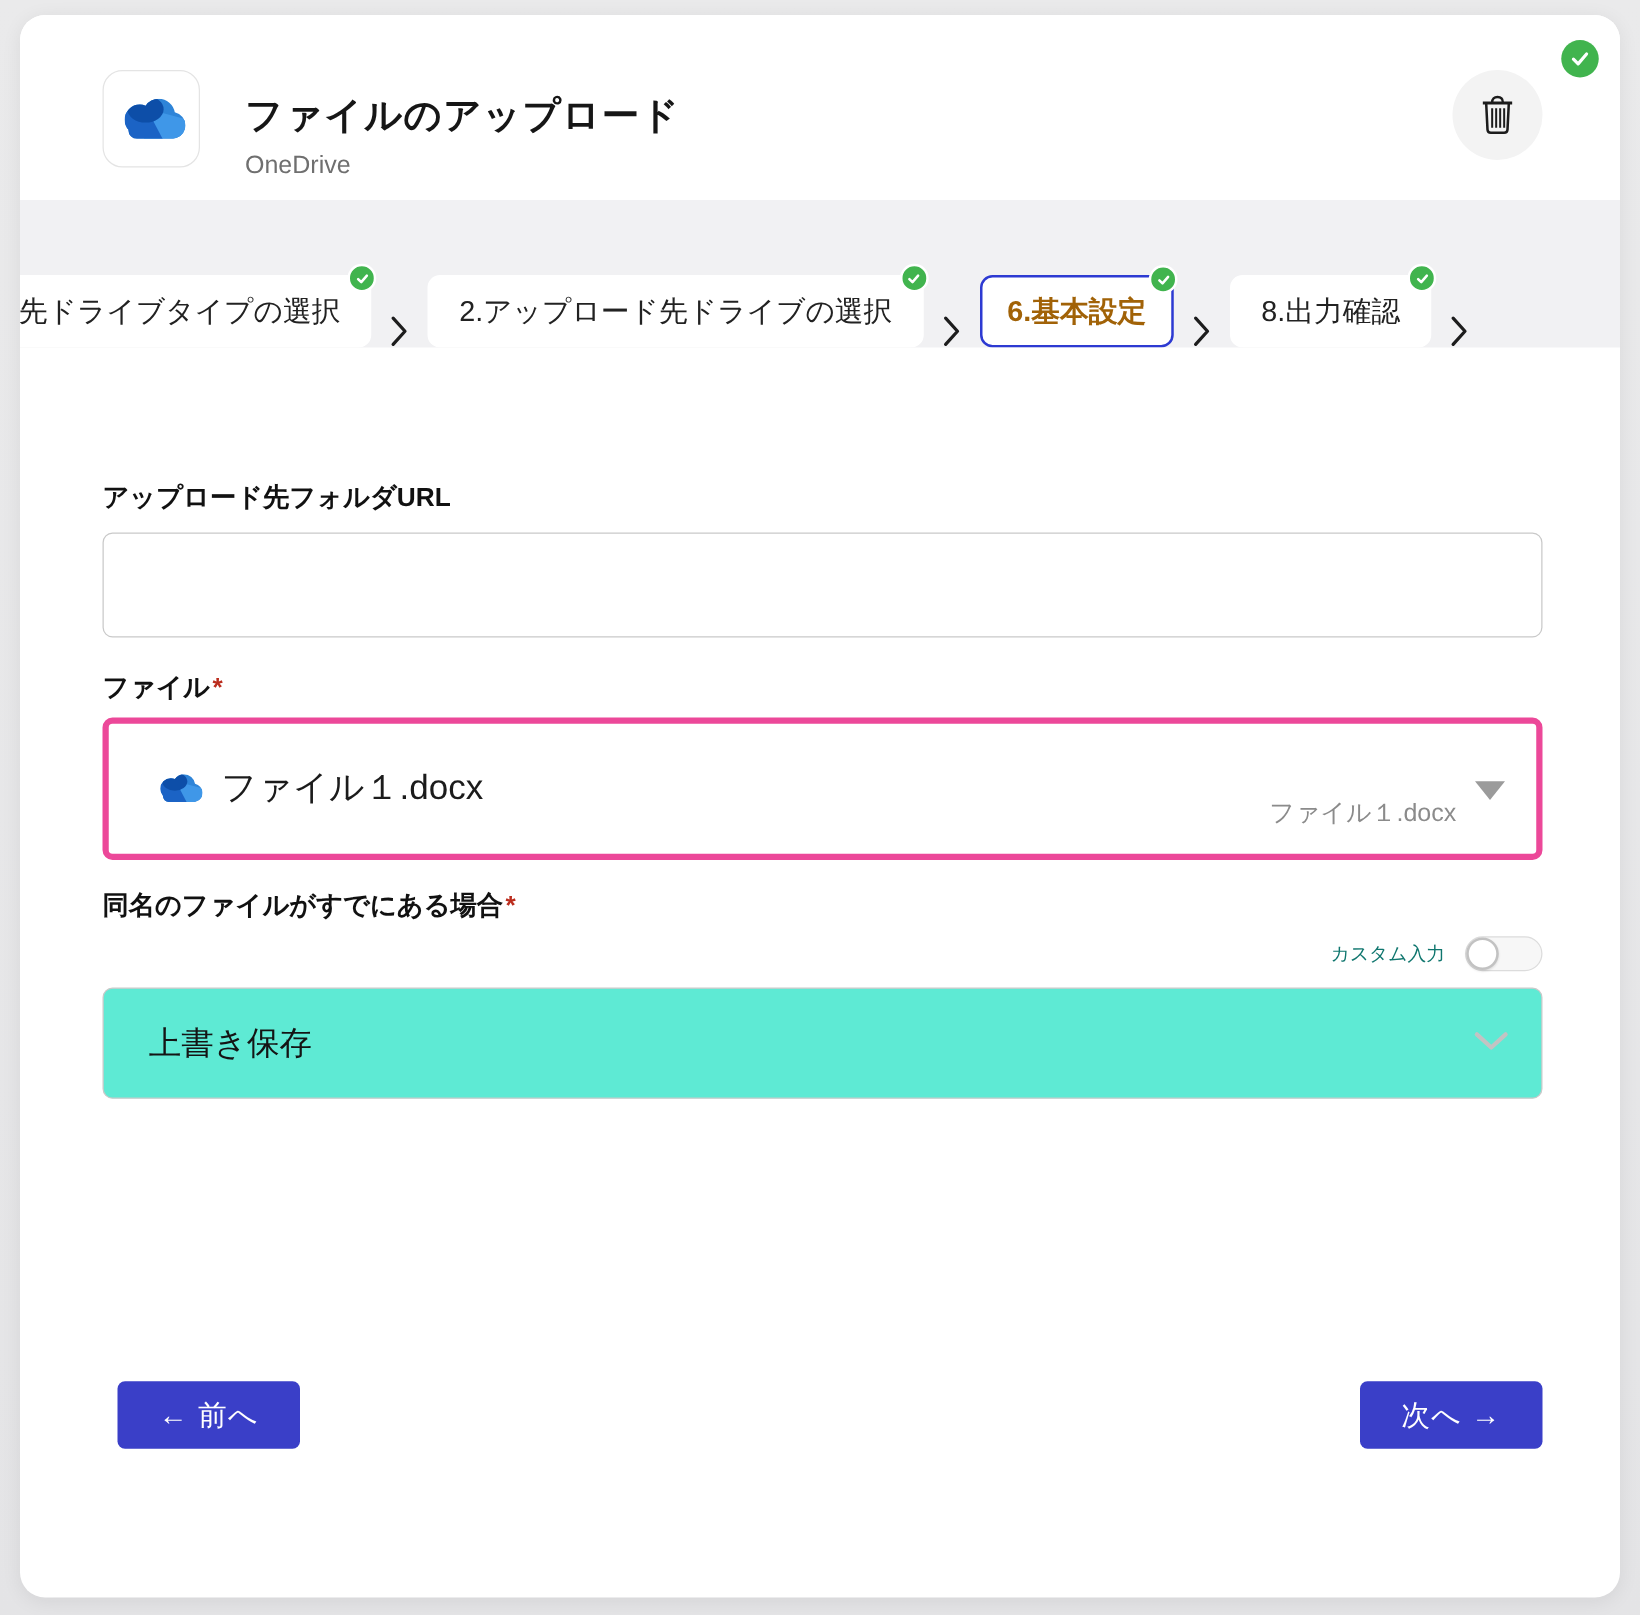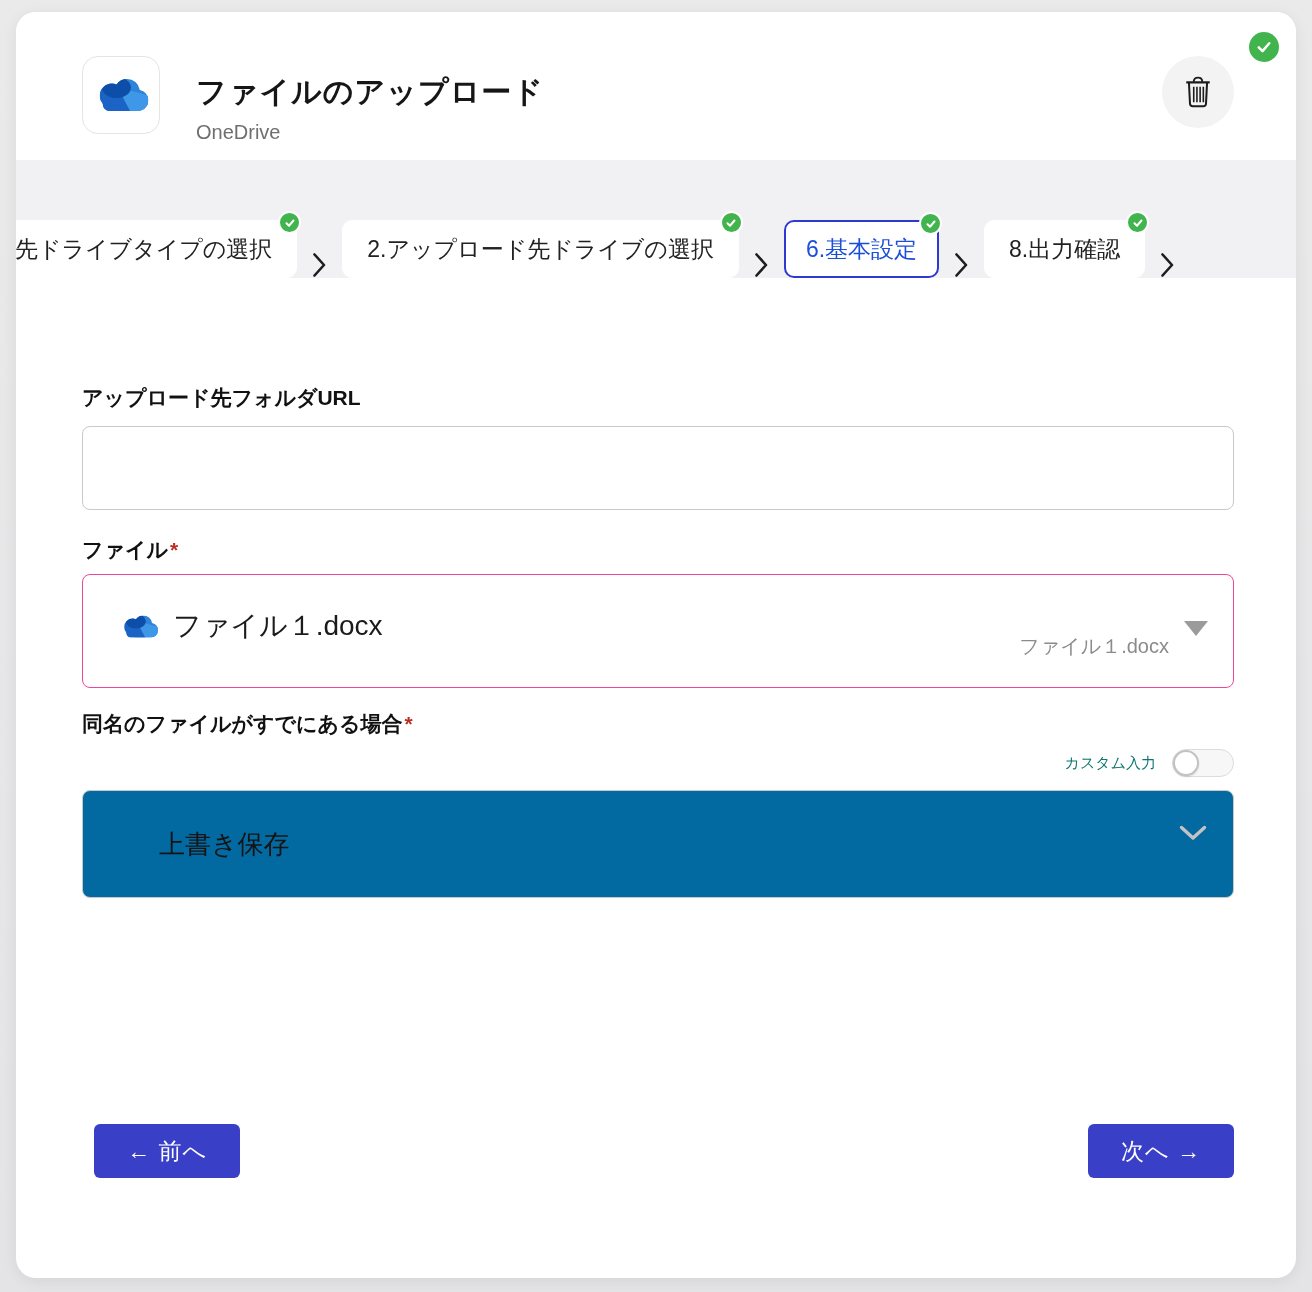--- a/index.html
+++ b/index.html
@@ -47,21 +47,21 @@
     overflow:hidden; white-space:nowrap;
   }
   .step-pill {
     position:relative; height:58px; line-height:56px;
     background:#fff; border-radius:10px; border:1px solid #fff;
     padding:0 24px; font-size:23px; color:#222;
     flex:0 0 auto; cursor:pointer;
   }
   .step-pill.cut { margin-left:-26px; }
   .step-pill.active {
-    border:2px solid #2d3ad2; color:#1d4ed8; font-weight:400;
+    border:2px solid #2d3ad2; color:#a16207; font-weight:700;
     padding:0 20px; line-height:54px;
   }
   .step-check {
     position:absolute; top:-10px; right:-5px;
     width:23px; height:23px; border-radius:50%;
     background:#41b44e; border:2px solid #ffffff;
     display:flex; align-items:center; justify-content:center;
   }
   .chev-right { flex:0 0 auto; display:flex; align-items:center; }
   
@@ -72,21 +72,21 @@
   .req { color:#bb2d1e; font-weight:700; margin-left:2px; }
   .url-input {
     margin-top:14px; width:100%; height:84px;
     border:1px solid #c9c9c9; border-radius:8px;
     font-size:24px; padding:10px 16px; resize:none;
     font-family:inherit; background:#fff; display:block;
   }
   .label-file { margin-top:26px; }
   .file-box {
     position:relative; margin-top:10px; width:100%; height:114px;
-    border:1px solid #ec4899; border-radius:8px; background:#fff; cursor:pointer;padding-left:24px;
+    border:5px solid #ec4899; border-radius:8px; background:#fff; cursor:pointer;padding-left:24px;
   }
   .file-main { position:absolute; left:36px; top:32px; display:flex; align-items:center; gap:14px; }
   .file-main svg { width:40px; height:27px; }
   .file-value { font-size:28px; color:#1b1b1b; }
   .caret-down {
     position:absolute; right:25px; top:46px;
     width:0; height:0;
     border-left:12px solid transparent; border-right:12px solid transparent;
     border-top:15px solid #9b9b9b;
   }
@@ -101,23 +101,23 @@
     position:relative; width:62px; height:28px; border-radius:15px;
     background:#f7f7f7; border:1px solid #dcdcdc; cursor:pointer;
   }
   .toggle-knob {
     position:absolute; left:0px; top:0px;
     width:26px; height:26px; border-radius:50%;
     background:#fff; border:2px solid #c2c2c2;
     box-shadow:0 1px 2px rgba(0,0,0,.12);
   }
   .select-box {
-    position:relative; margin-top:12px; width:100%; height:108px;
-    border:1px solid #c9c9c9; border-radius:8px; background:#0369a1; cursor:pointer;
-    display:flex; align-items:center;padding-left:40px;
+    position:relative; margin-top:12px; width:100%; height:89px;
+    border:1px solid #c9c9c9; border-radius:8px; background:#5eead4; cursor:pointer;
+    display:flex; align-items:center;
   }
   .select-value { margin-left:36px; font-size:26px; color:#141414; }
   .select-chevron { position:absolute; right:26px; top:34px; }
   
   .footer-row {
     margin-top:226px; display:flex; justify-content:space-between; align-items:flex-end;padding-left:12px;
   }
   .nav-btn {
     min-width:146px; height:54px; padding:0 28px;
     background:#3a3fc8; color:#fff; border:none; border-radius:6px;

